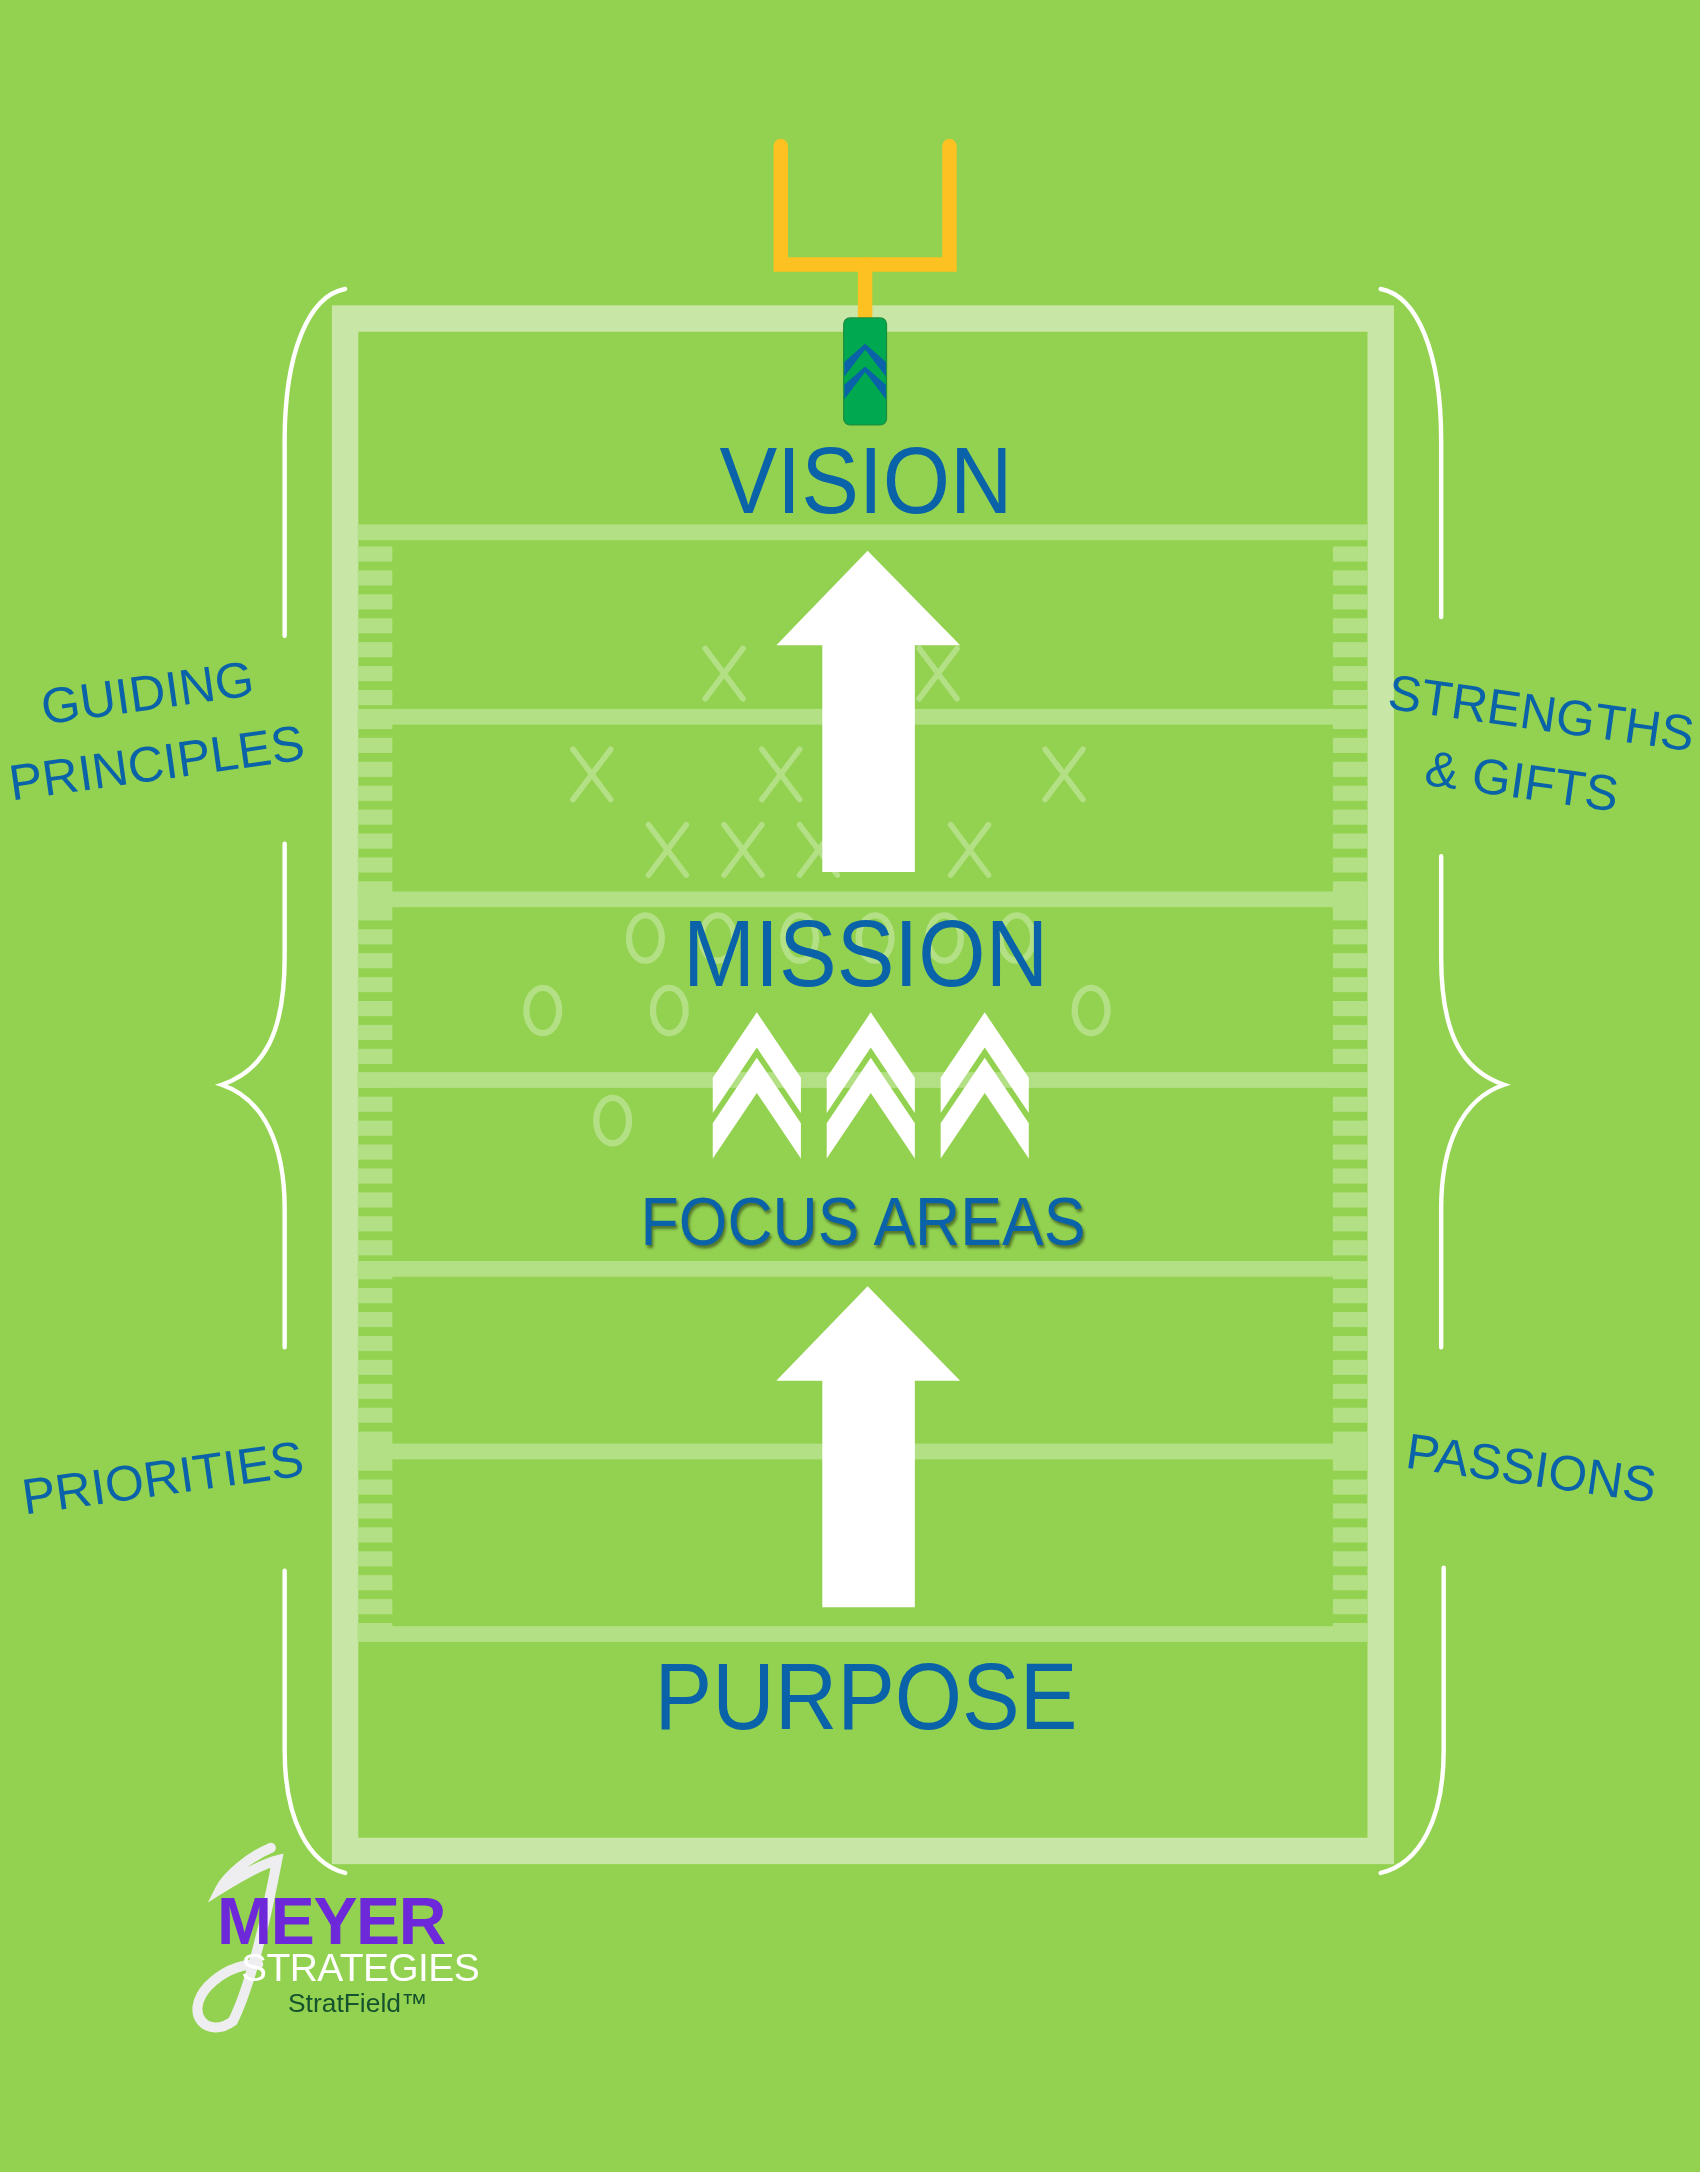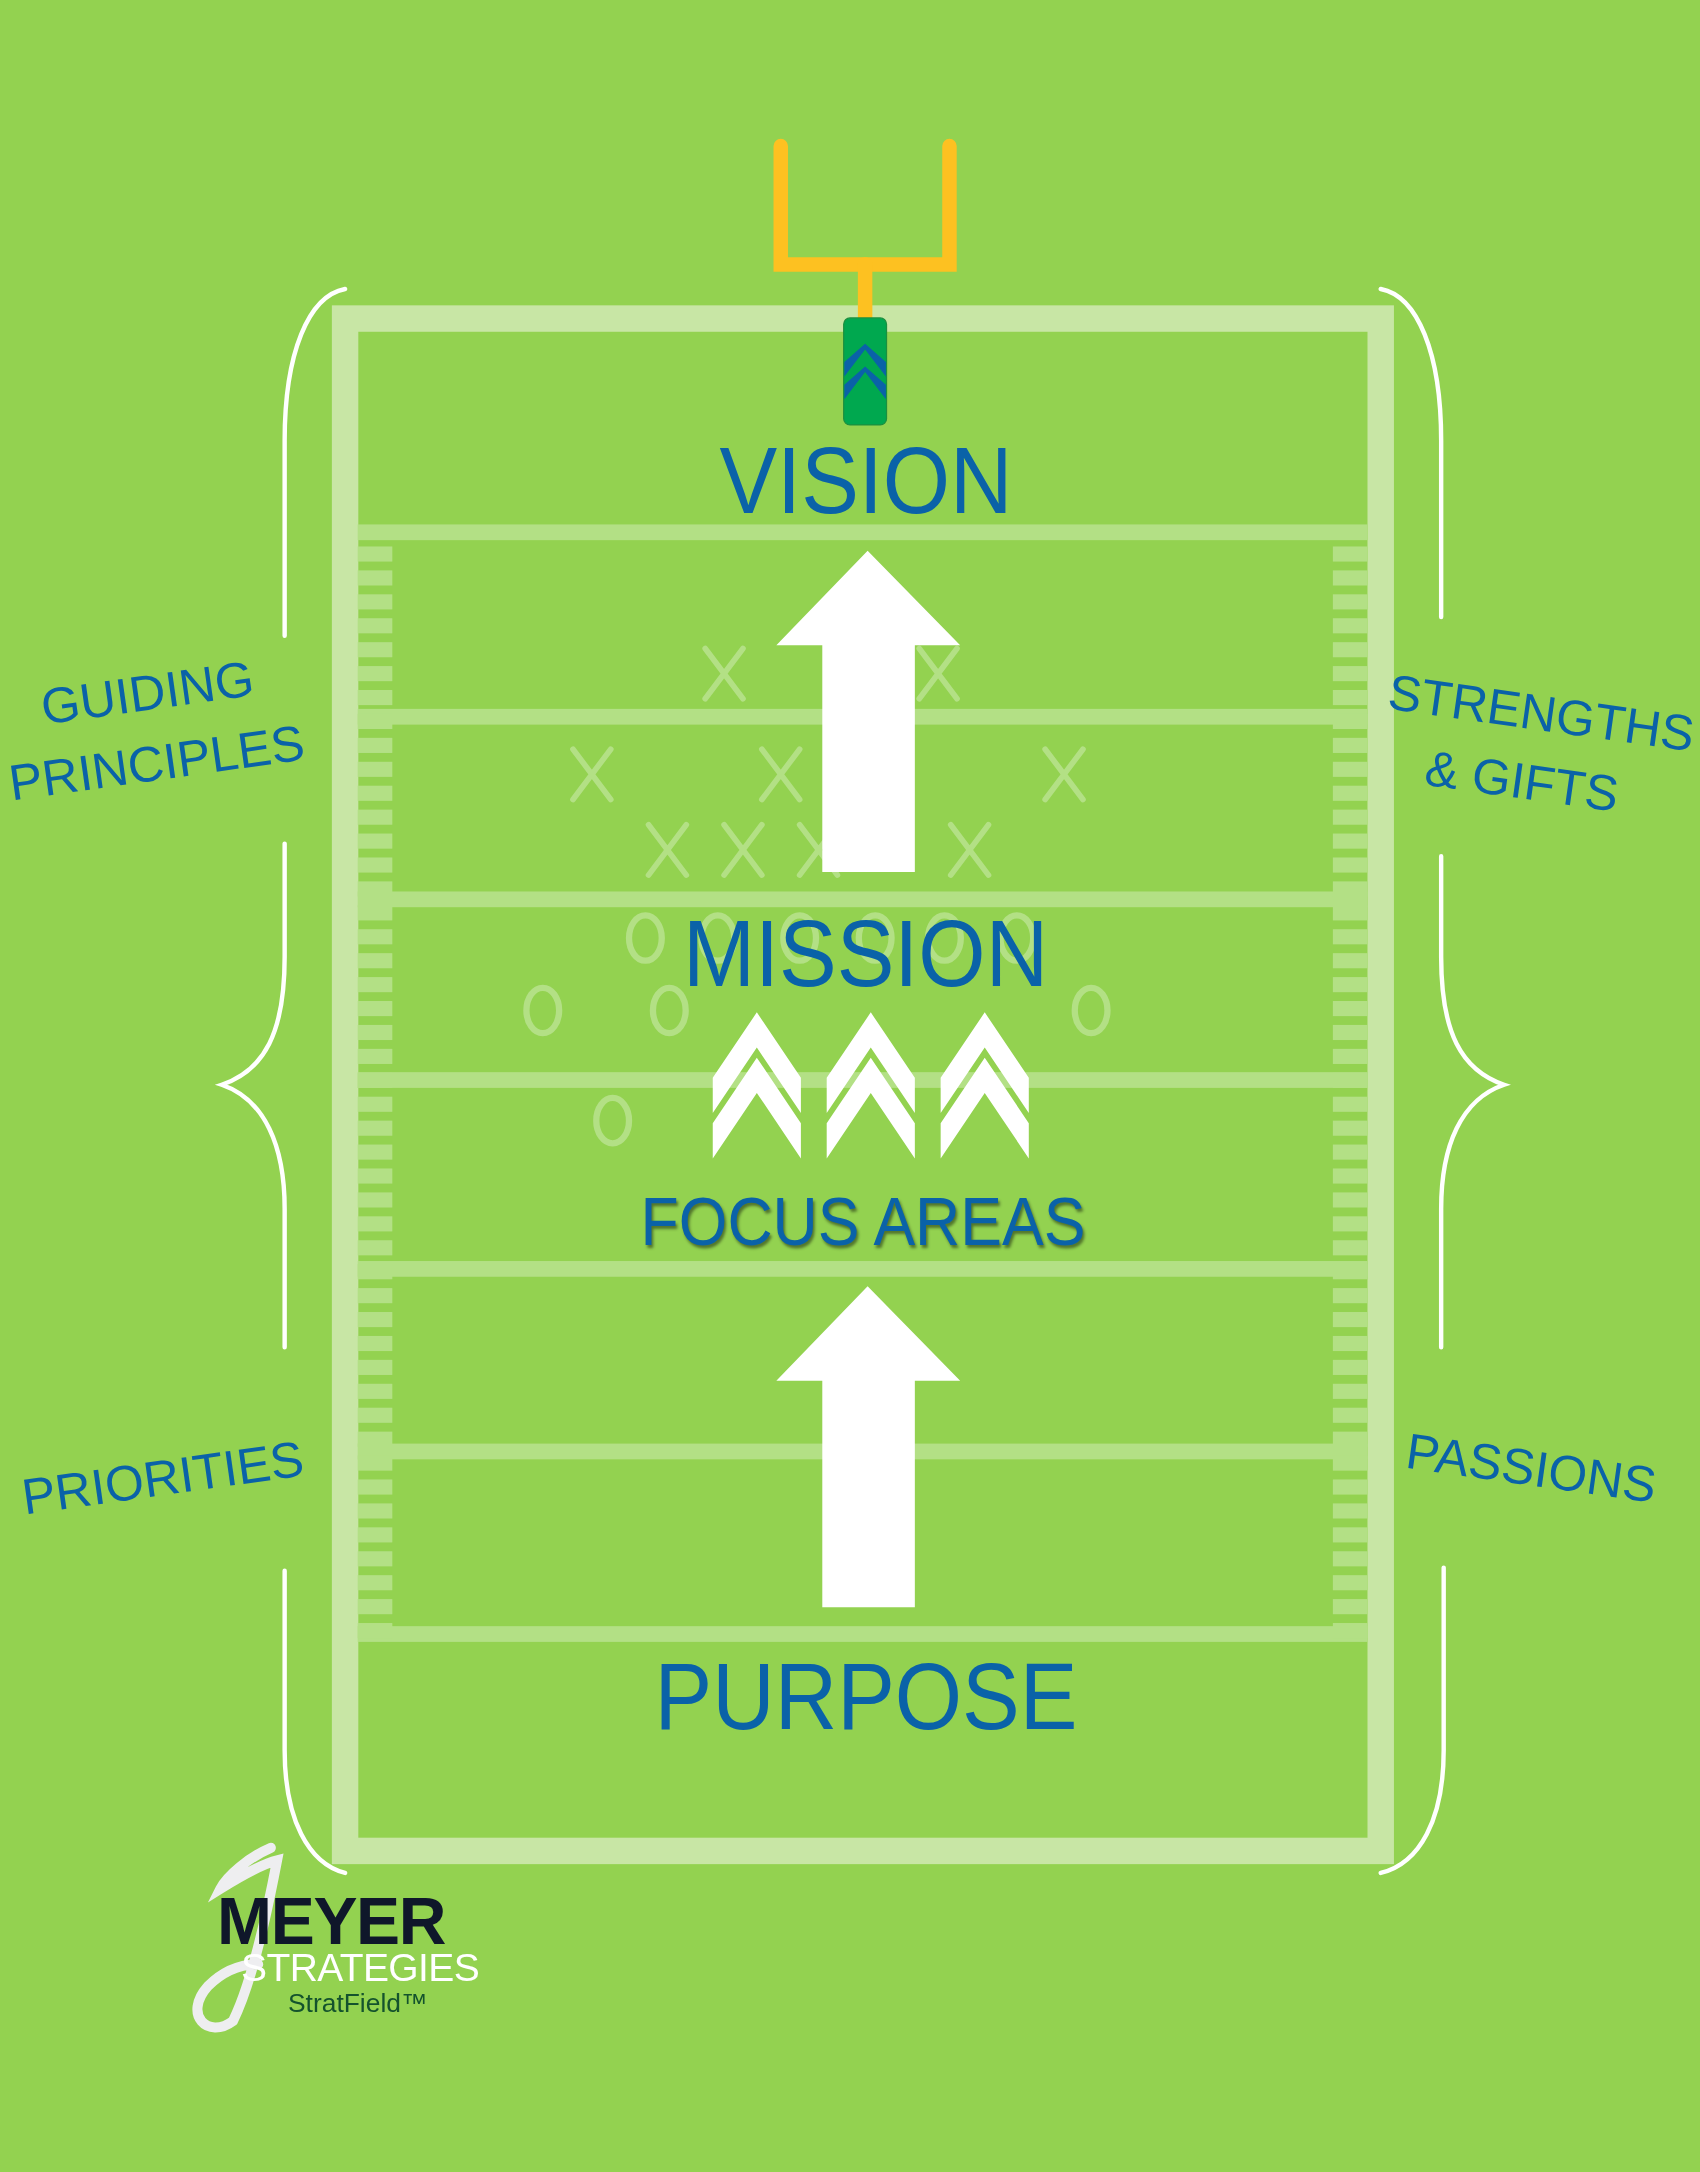--- a/index.html
+++ b/index.html
@@ -2,21 +2,21 @@
 <html style="font-size:10px"><head>
 <meta charset="utf-8">
 <style>
   html, body { margin:0; padding:0; }
   body { width:1700px; height:2172px; background:#93d250; position:relative; overflow:hidden; font-family:"Liberation Sans", sans-serif; }
   .abs { position:absolute; }
   svg.canvas { position:absolute; left:0; top:0; }
   .label { position:absolute; color:#0a62a8; white-space:nowrap; font-family:"Liberation Sans", sans-serif; line-height:1; }
   .big { font-size:94px; transform:scaleX(0.92); transform-origin:center; text-align:center; }
   .side { font-size:50px; }
-  .logo-meyer { font-weight:bold; color:#0f172a; font-size:66px; letter-spacing:-1.3px; }
+  .logo-meyer { font-weight:bold; color:#6d28d9; font-size:66px; letter-spacing:-1.3px; }
   .logo-strat { color:#fff; font-size:39px; letter-spacing:-0.6px; }
   .logo-tm { color:#14532d; font-size:26.4px; }
 </style>
 </head>
 <body>
 
 <svg class="canvas" width="1700" height="2172" viewBox="0 0 2700 3450">
 
   <rect x="548" y="506" width="1645" height="2434" fill="none" stroke="#c8e6a5" stroke-width="42"></rect>
 

